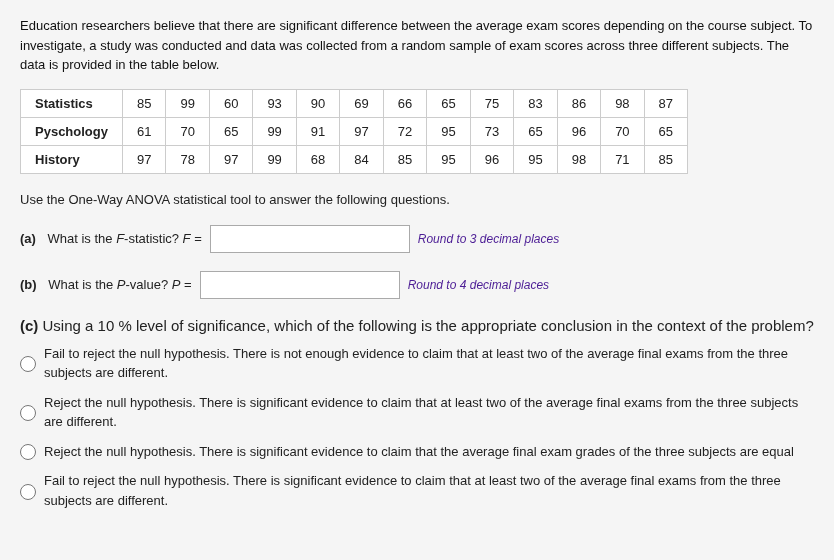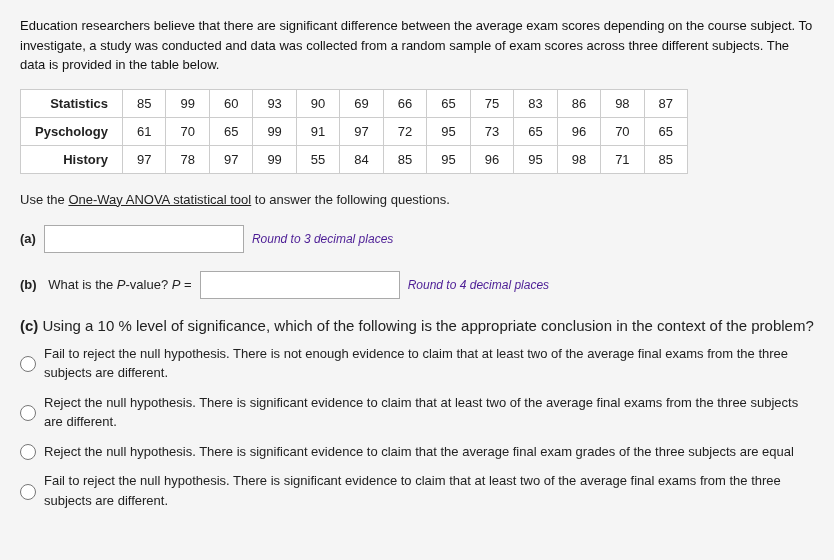--- a/index.html
+++ b/index.html
@@ -25,32 +25,31 @@
     }
     table td, table th {
       border: 1px solid #ccc;
       padding: 6px 14px;
       text-align: left;
       font-size: 13px;
       background: #fff;
     }
     table td:first-child {
       font-weight: bold;
-      text-align: right;
+      text-align: left;
       background: #fff;
       min-width: 90px;
       margin-left: 41px;
     }
     .use-tool-text {
       font-size: 13px;
       margin-bottom: 18px;
     }
     .use-tool-text a {
       color: #222;
-      text-decoration: underline;
       text-align: right;
     }
     .question-block {
       margin-bottom: 18px;
     }
     .question-label {
       font-size: 13px;
       font-weight: bold;
       display: inline;
     }
@@ -140,40 +139,41 @@
     <td>96</td>
     <td>70</td>
     <td>65</td>
   </tr>
   <tr>
     <td>History</td>
     <td>97</td>
     <td>78</td>
     <td>97</td>
     <td>99</td>
-    <td>55</td>
+    <td>68</td>
     <td>84</td>
     <td>85</td>
     <td>95</td>
     <td>96</td>
     <td>95</td>
     <td>98</td>
     <td>71</td>
     <td>85</td>
   </tr>
 </tbody>
   </table>
 
 <p class="use-tool-text">
   Use the <a>One-Way ANOVA statistical tool</a> to answer the following questions.
 </p>
 
 <div class="question-block">
   <div class="input-row">
     <span class="question-label">(a)</span>
+    <span class="question-text">&nbsp;What is the <span class="math-var">F</span>-statistic? <span class="math-var">F</span> =</span>
     <input type="text" style="">
     <span class="round-note">Round to 3 decimal places</span>
   </div>
 </div>
 
 <div class="question-block">
   <div class="input-row">
     <span class="question-label">(b)</span>
     <span class="question-text">&nbsp;What is the <span class="math-var">P</span>-value? <span class="math-var">P</span> =</span>
     <input type="text" style="">

